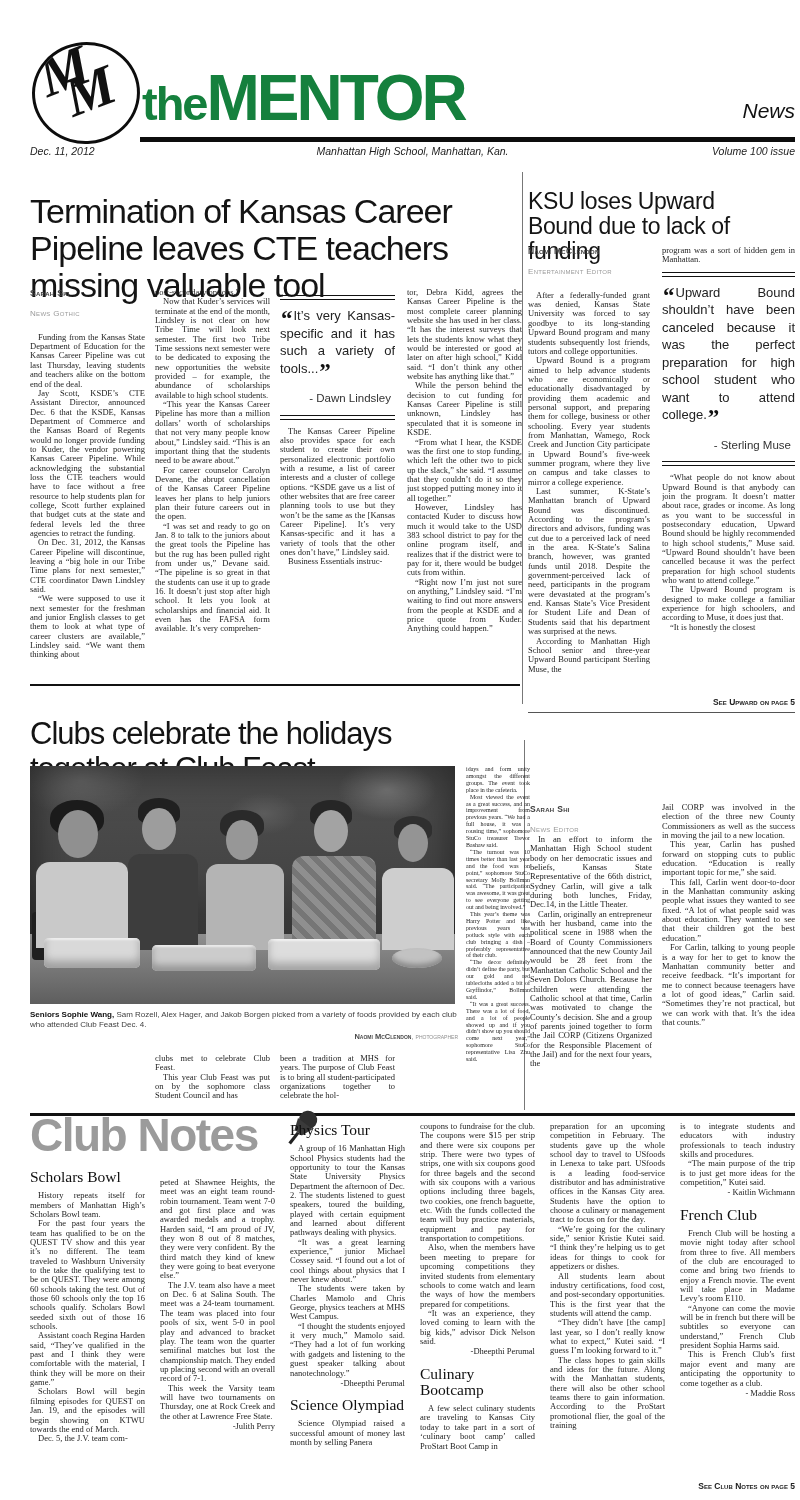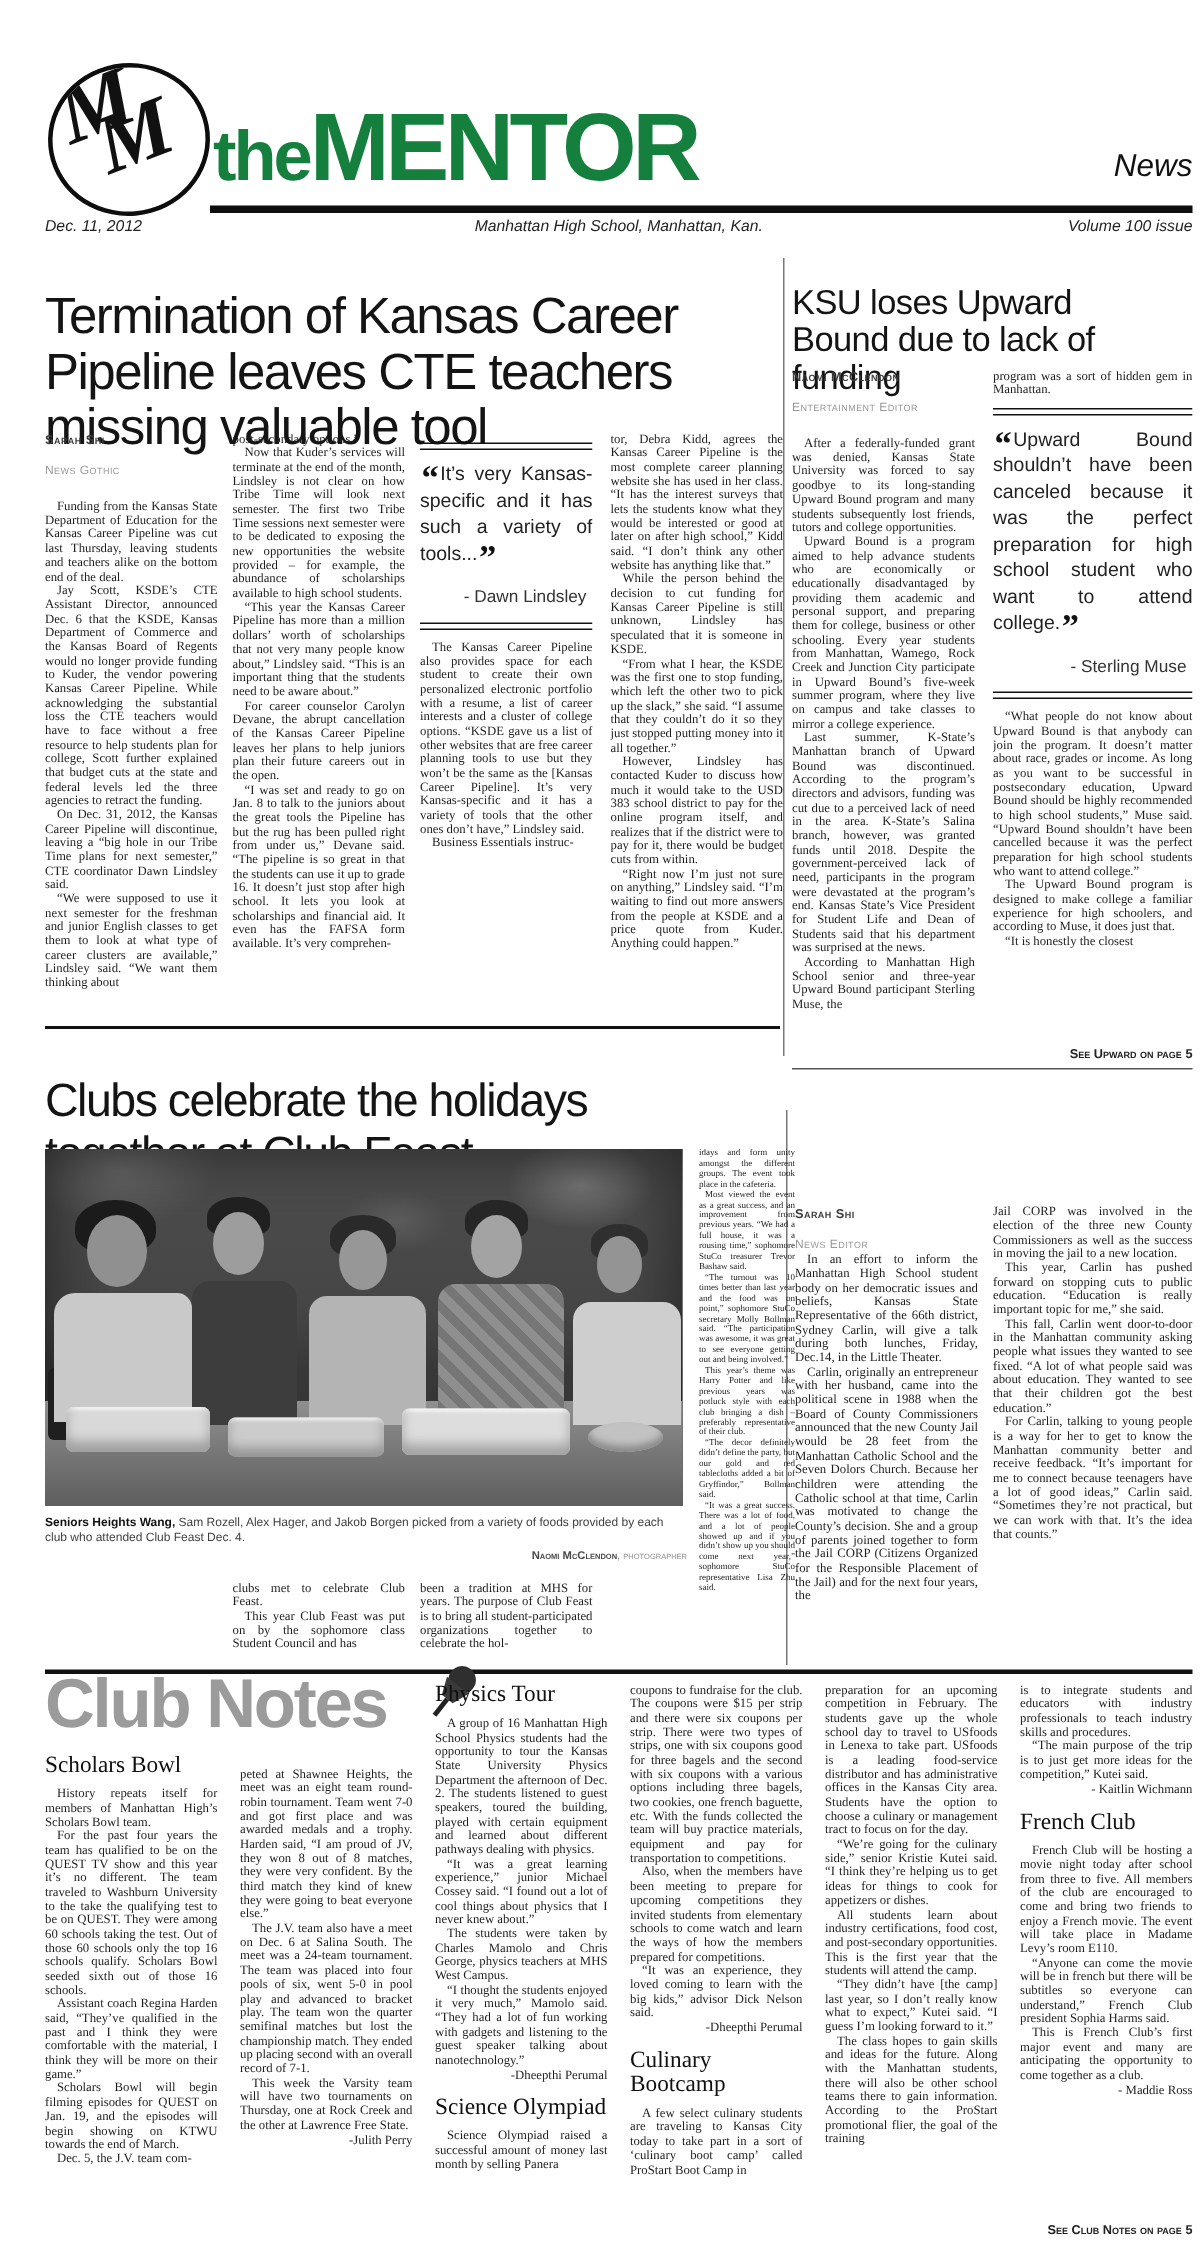--- a/index.html
+++ b/index.html
@@ -248,21 +248,21 @@
     </div>
     <div class="sidecol cont">
         <p class="para">idays and form unity amongst the different groups. The event took place in the cafeteria.</p>
         <p class="para">Most viewed the event as a great success, and an improvement from previous years. “We had a full house, it was a rousing time,” sophomore StuCo treasurer Trevor Bashaw said.</p>
         <p class="para">“The turnout was 10 times better than last year and the food was on point,” sophomore StuCo secretary Molly Bollman said. “The participation was awesome, it was great to see everyone getting out and being involved.”</p>
         <p class="para">This year’s theme was Harry Potter and like previous years was potluck style with each club bringing a dish – preferably representative of their club.</p>
         <p class="para">“The decor definitely didn’t define the party, but our gold and red tablecloths added a bit of Gryffindor,” Bollman said.</p>
         <p class="para">“It was a great success. There was a lot of food, and a lot of people showed up and if you didn’t show up you should come next year,” sophomore StuCo representative Lisa Zhu said.</p>
       </div>
     <div class="caption">
-      <span class="cap-lead">Seniors Heights Wang,</span>
+      <span class="cap-lead">Seniors Sophie Wang,</span>
       <span>Sam Rozell, Alex Hager, and Jakob Borgen picked from a variety of foods provided by each club who attended Club Feast Dec. 4.</span>
     </div>
     <div class="credit">
       <span class="credit-name">Naomi McClendon</span><span>, photographer</span>
     </div>
     <div class="bcol b2 cont">
         <p class="para">clubs met to celebrate Club Feast.</p>
         <p class="para">This year Club Feast was put on by the sophomore class Student Council and has</p>
       </div>
     <div class="bcol b3 cont">

